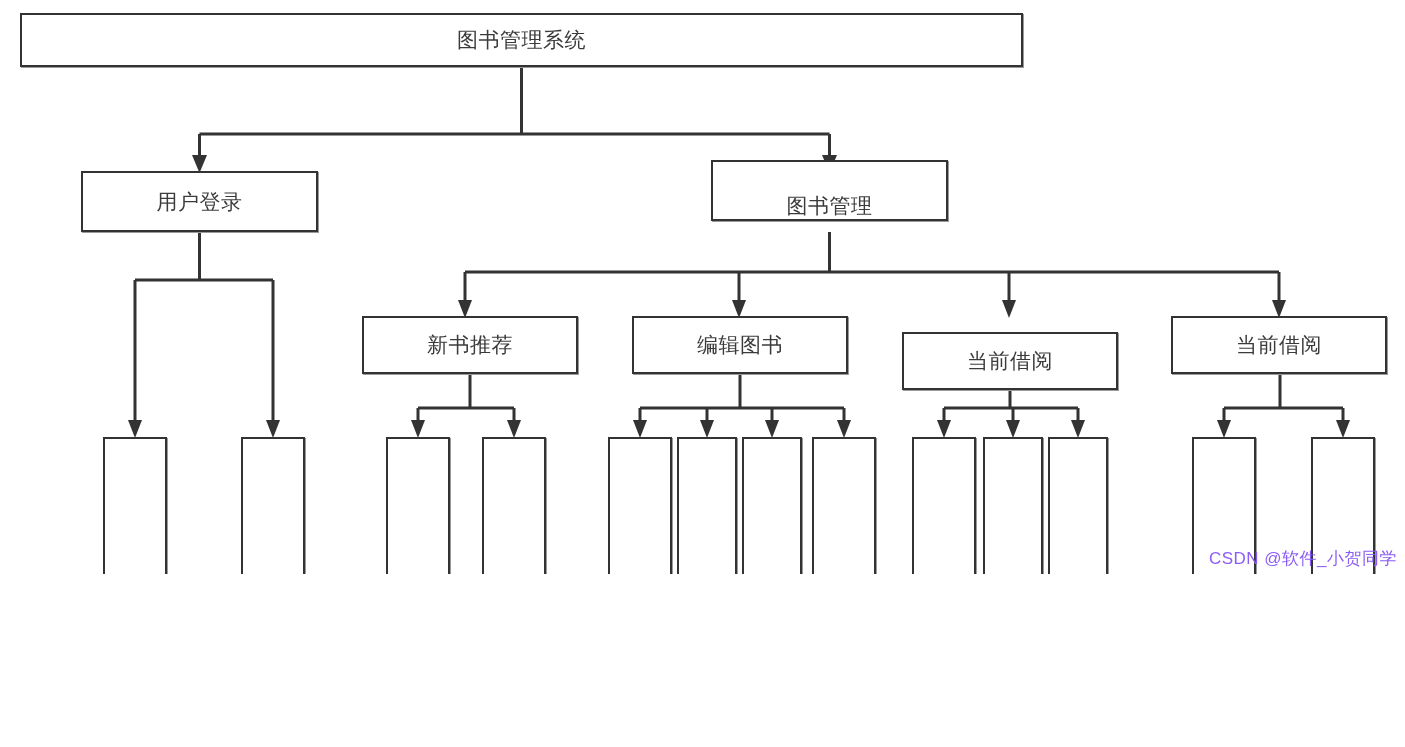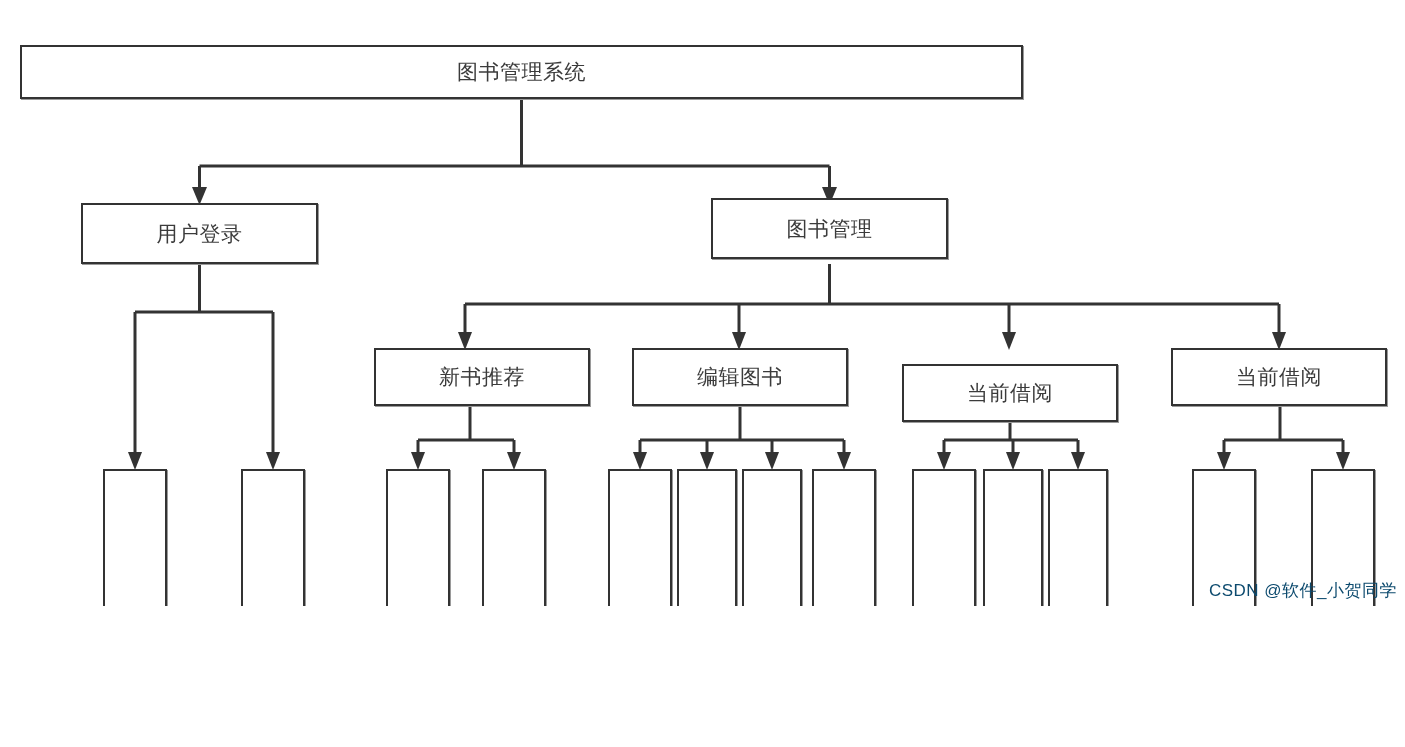--- a/index.html
+++ b/index.html
@@ -10,21 +10,20 @@
   }
   body {
     font-family: "Liberation Sans", "DejaVu Sans", sans-serif;
   }
   #diagram-root {
     position: relative;
     width: 1405px;
     height: 574px;
     background: #ffffff;
     overflow: hidden;
-    margin-top: 32px;
   }
   #edge-layer {
     position: absolute;
     left: 0;
     top: 0;
     width: 1405px;
     height: 747px;
     pointer-events: none;
   }
   .node {
@@ -58,21 +57,21 @@
     font-size: 21px;
     line-height: 1.32;
     letter-spacing: 2px;
     white-space: nowrap;
   }
   #watermark {
     position: absolute;
     right: 8px;
     bottom: 4px;
     font-size: 17px;
-    color: #0c4a6e;
+    color: #8b5cf6;
     letter-spacing: 0.5px;
     white-space: nowrap;
     user-select: none;
   }
 </style>
 </head>
 <body>
 
 <div id="diagram-root">
 
@@ -154,25 +153,25 @@
     </g>
   </svg>
 
   <div class="node horizontal" style="left:20px; top:13px; width:1003px; height:54px;">
     <span class="node-label">图书管理系统</span>
   </div>
 
   <div class="node horizontal" style="left:81px; top:171px; width:237px; height:61px;">
     <span class="node-label">用户登录</span>
   </div>
-  <div class="node horizontal" style="left:711px; top:166px; width:237px; height:61px;">
+  <div class="node horizontal" style="left:711px; top:160px; width:237px; height:61px;align-items:flex-end;">
     <span class="node-label">图书管理</span>
   </div>
 
-  <div class="node horizontal" style="left:374px; top:316px; width:216px; height:58px;">
+  <div class="node horizontal" style="left:362px; top:316px; width:216px; height:58px;">
     <span class="node-label">新书推荐</span>
   </div>
   <div class="node horizontal" style="left:632px; top:316px; width:216px; height:58px;">
     <span class="node-label">编辑图书</span>
   </div>
   <div class="node horizontal" style="left:902px; top:332px; width:216px; height:58px;">
     <span class="node-label">当前借阅</span>
   </div>
   <div class="node horizontal" style="left:1171px; top:316px; width:216px; height:58px;">
     <span class="node-label">当前借阅</span>

